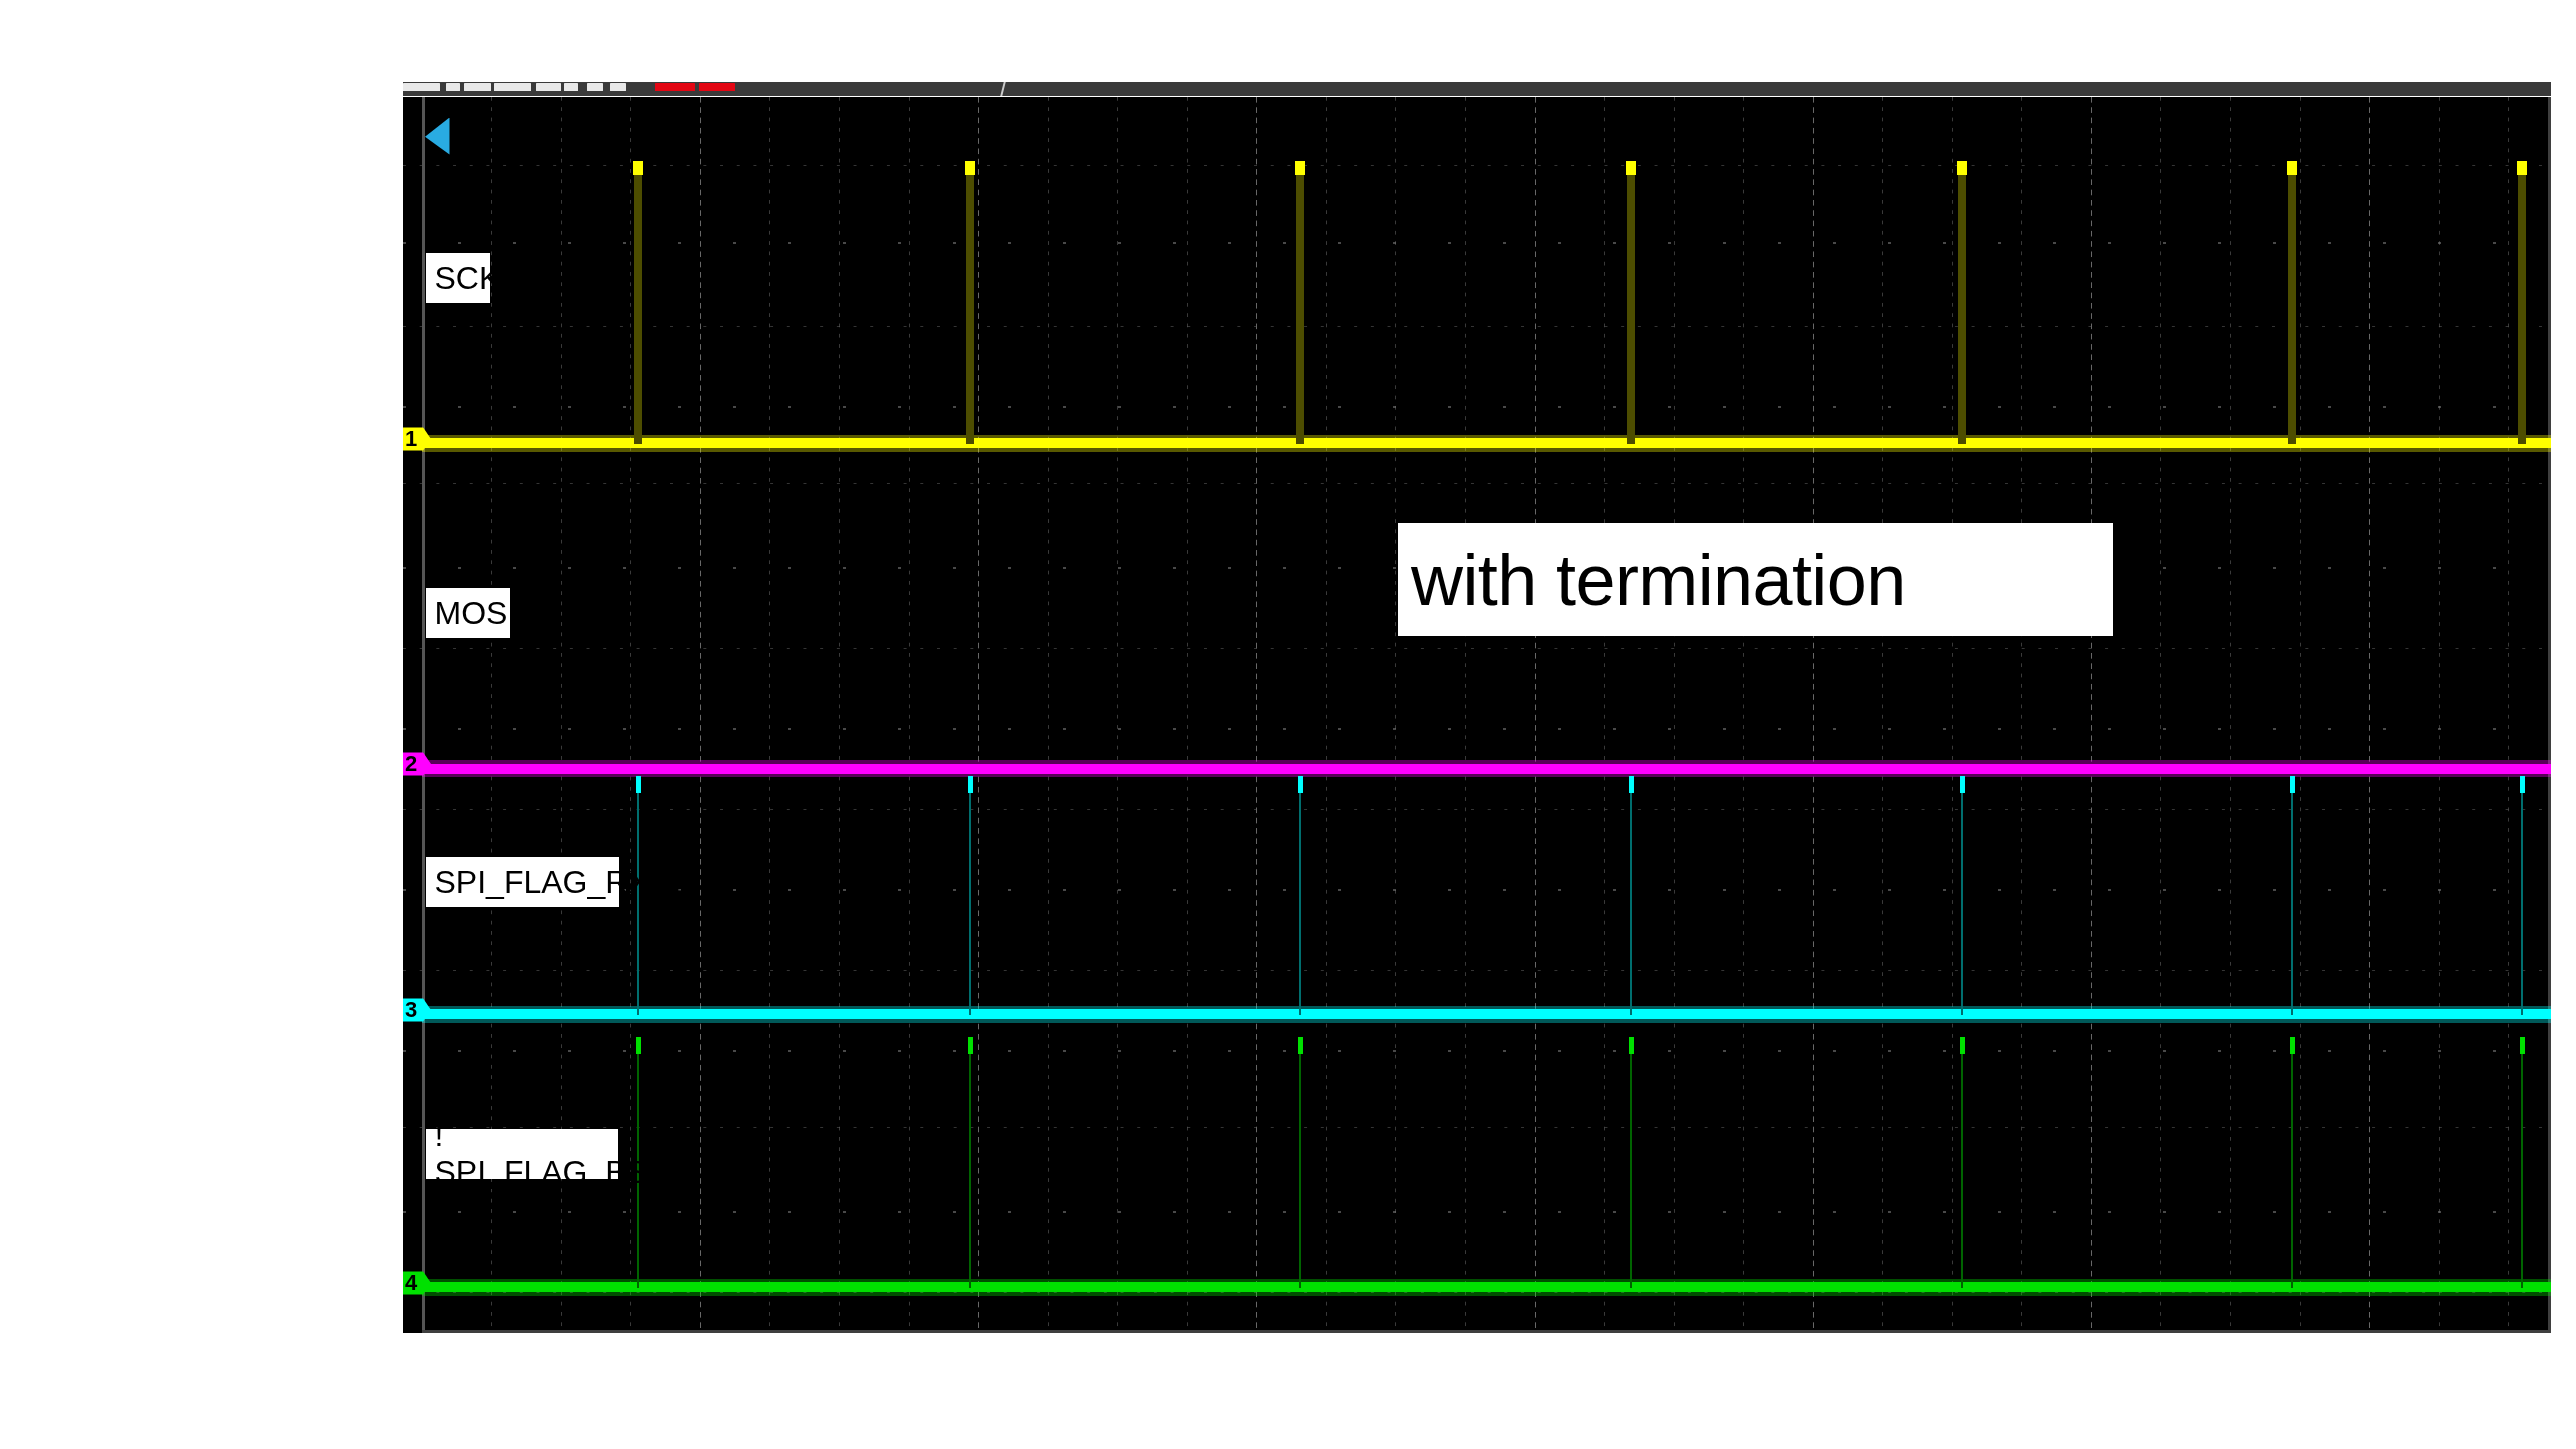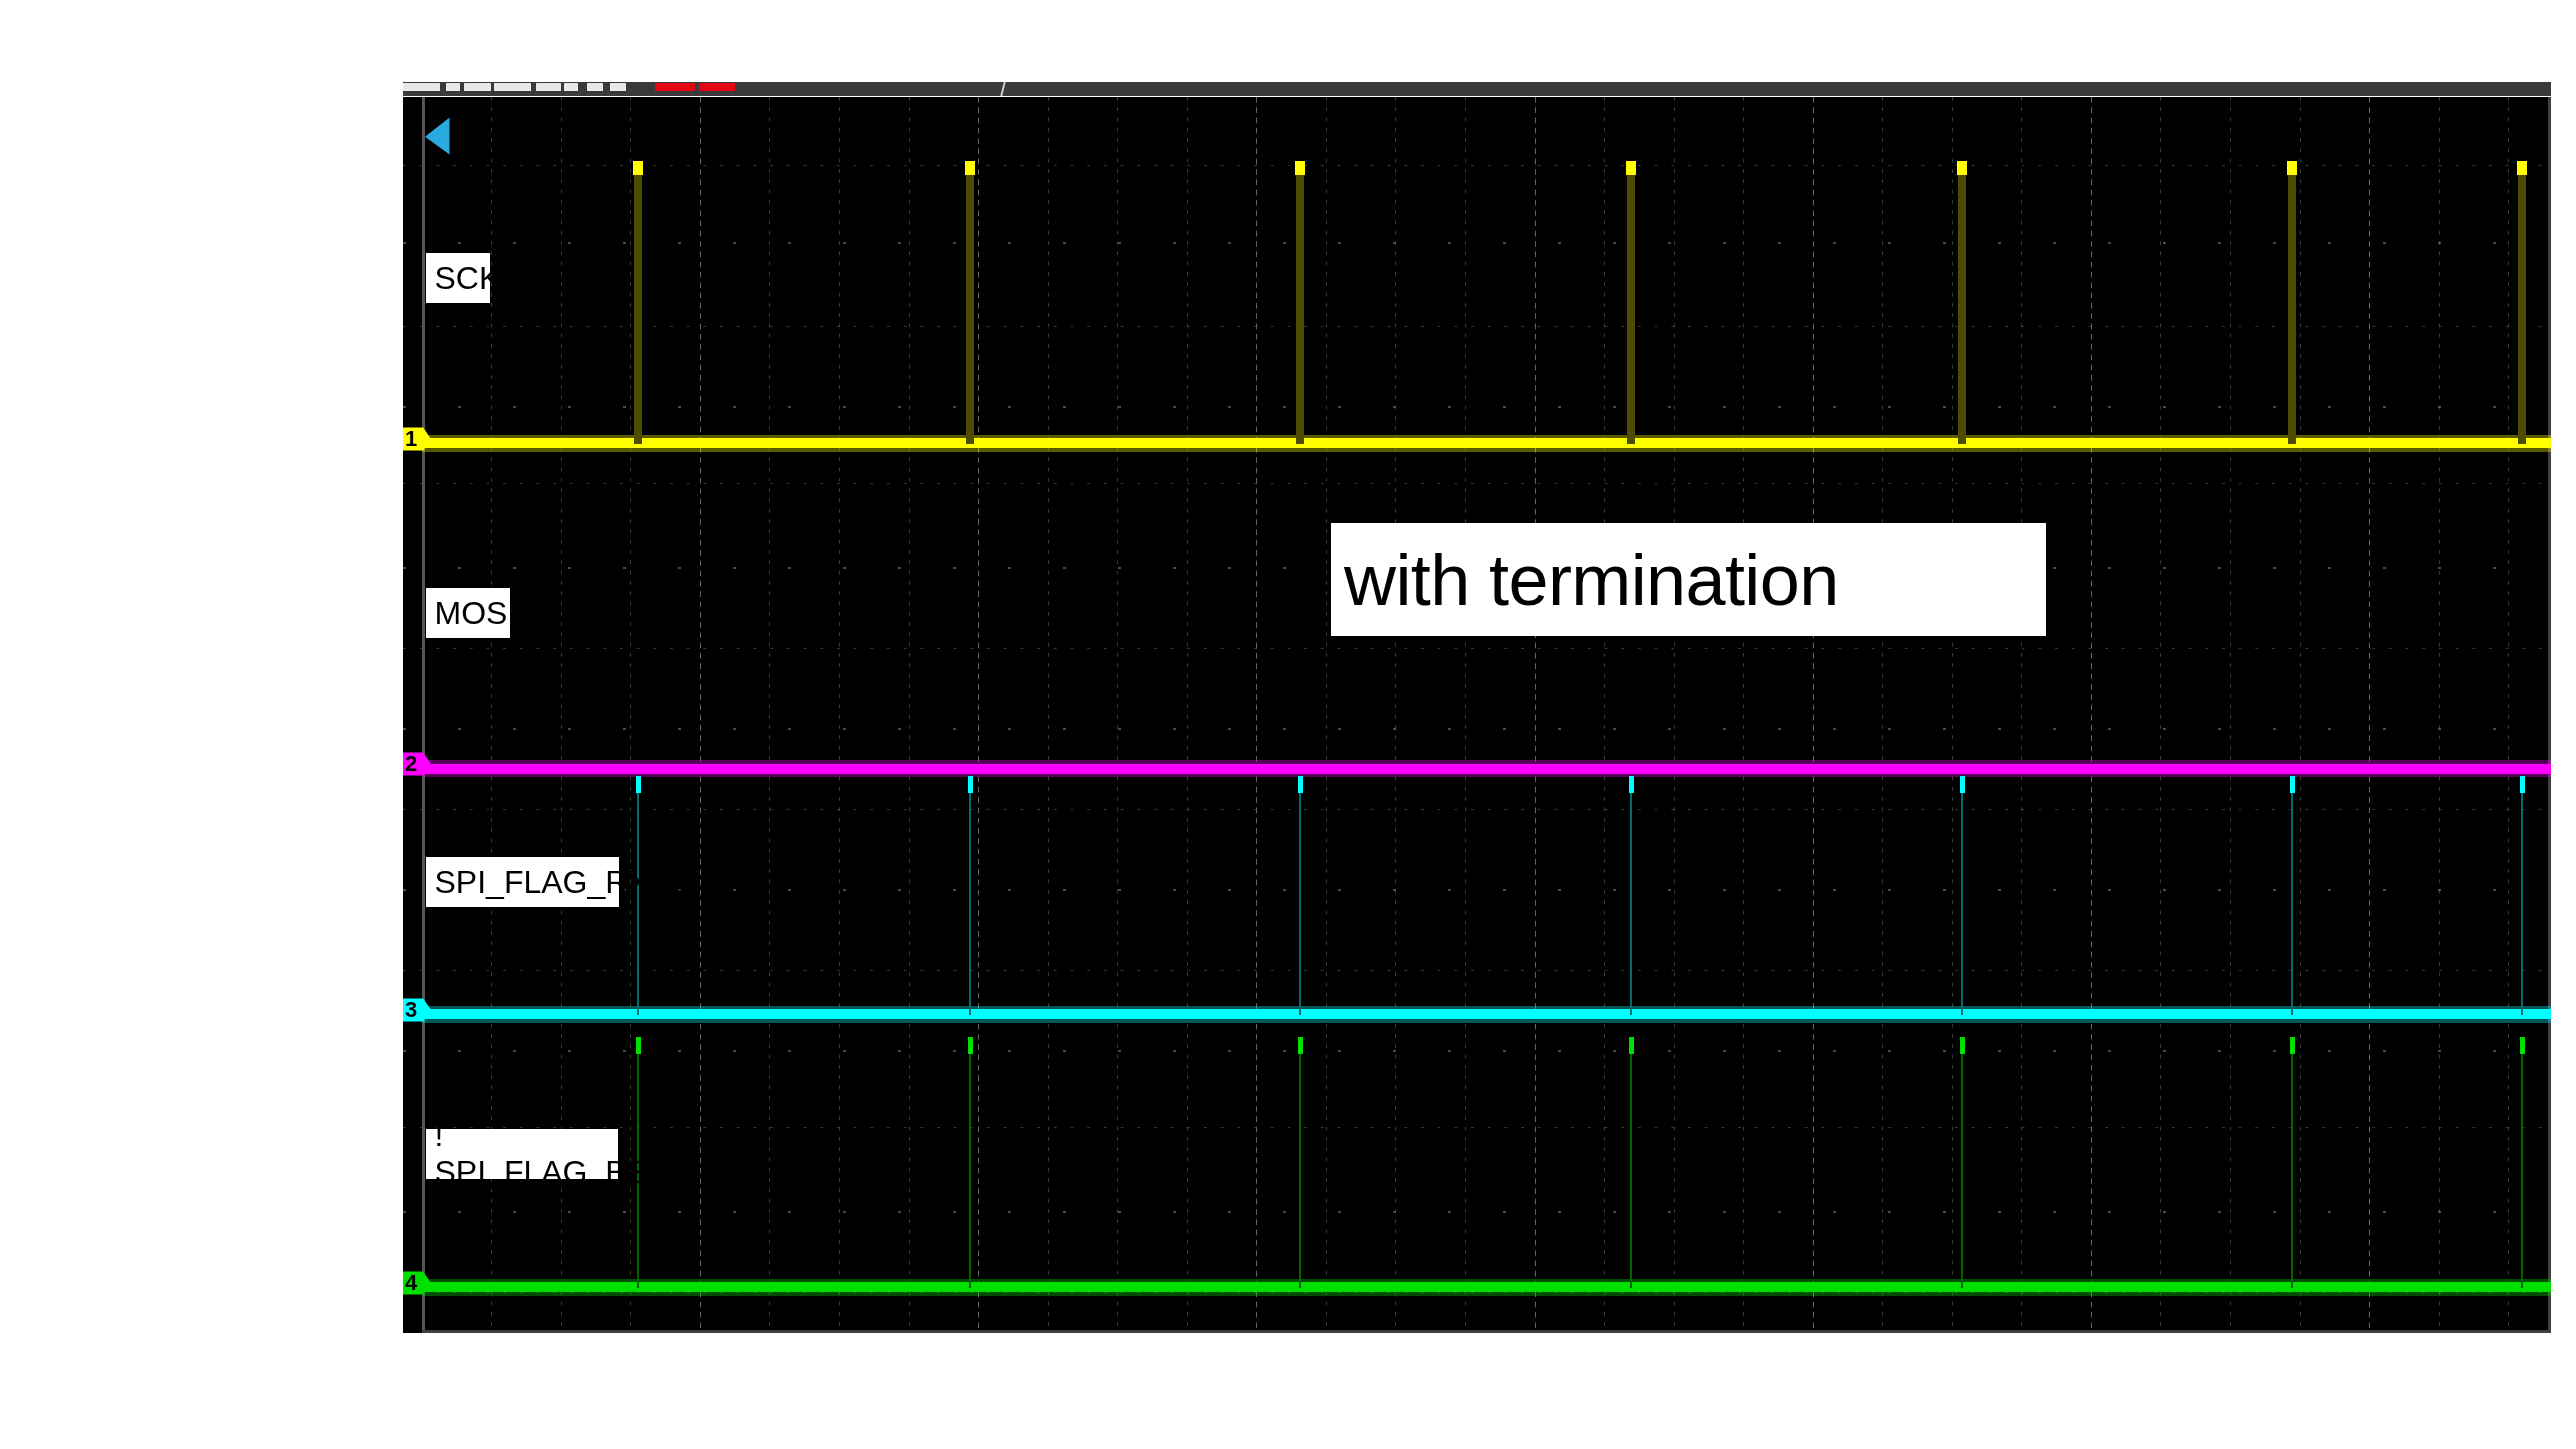--- a/index.html
+++ b/index.html
@@ -240,17 +240,17 @@
       <div class="ch-marker" style="left: 0px; top: 652px; background: rgb(255, 0, 255);">2</div>
       <div class="ch-marker" style="left: 0px; top: 898px; background: rgb(0, 255, 255);">3</div>
       <div class="ch-marker" style="left: 0px; top: 1171px; background: rgb(0, 224, 0);">4</div>
     </div>
 
   <div id="annotations-layer">
       <div class="anno small" style="left: 22.5px; top: 156px; width: 64px;">SCK</div>
       <div class="anno small" style="left: 22.5px; top: 491px; width: 84px;">MOSI</div>
       <div class="anno small" style="left: 22.5px; top: 760px; width: 193px;">SPI_FLAG_RXNE</div>
       <div class="anno small" style="left: 22.5px; top: 1032px; width: 192px;">! SPI_FLAG_BSY</div>
-      <div class="anno big" style="left: 928px; top: 426px; width: 715px;">with termination</div>
+      <div class="anno big" style="left: 995px; top: 426px; width: 715px;">with termination</div>
     </div>
 
 </div>
 
 
 </body></html>

